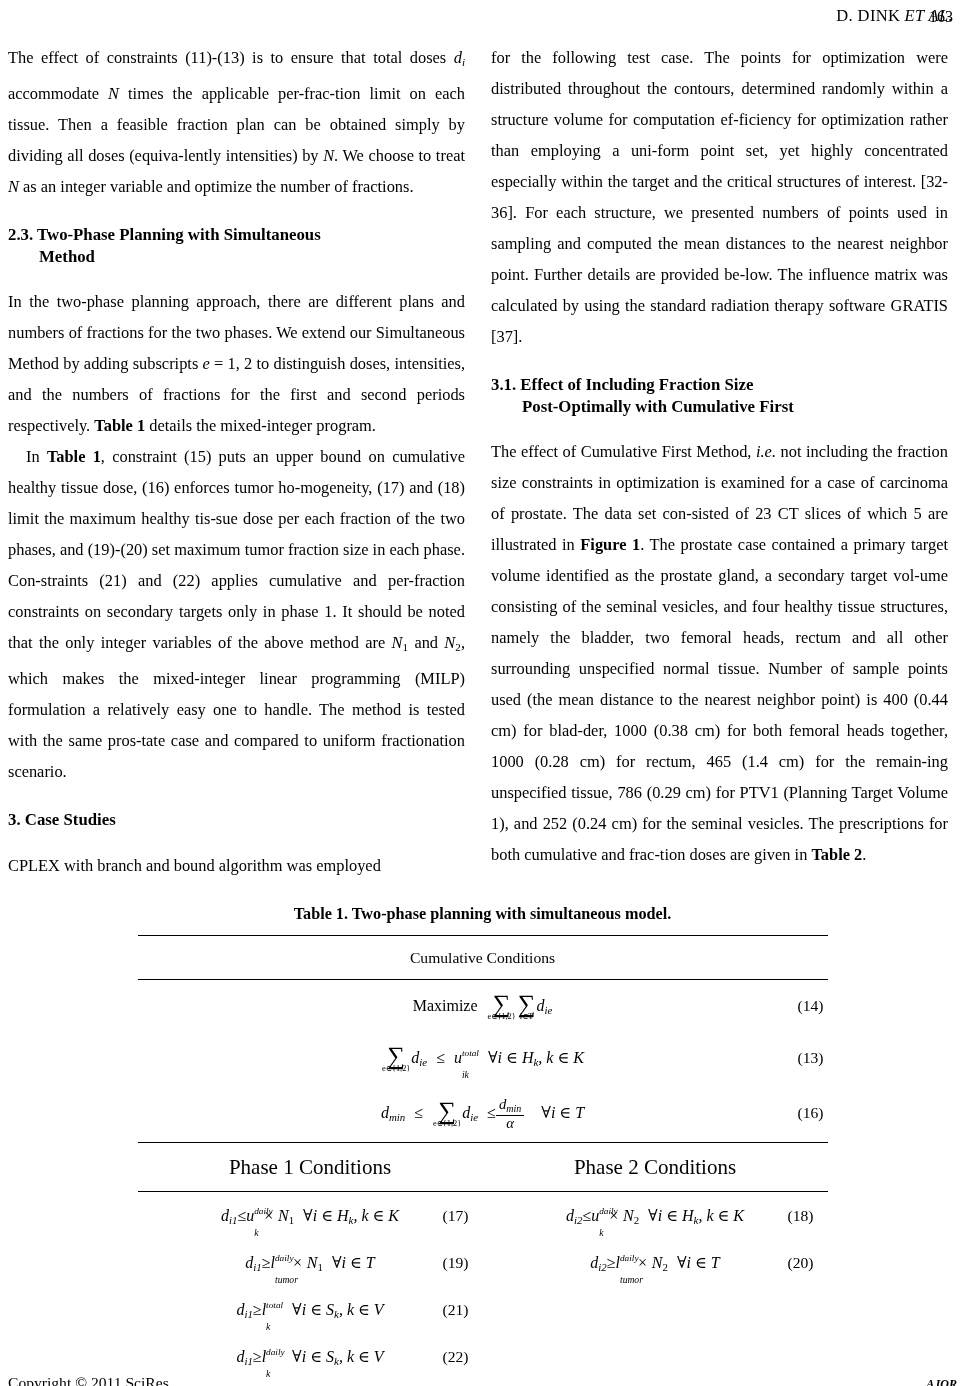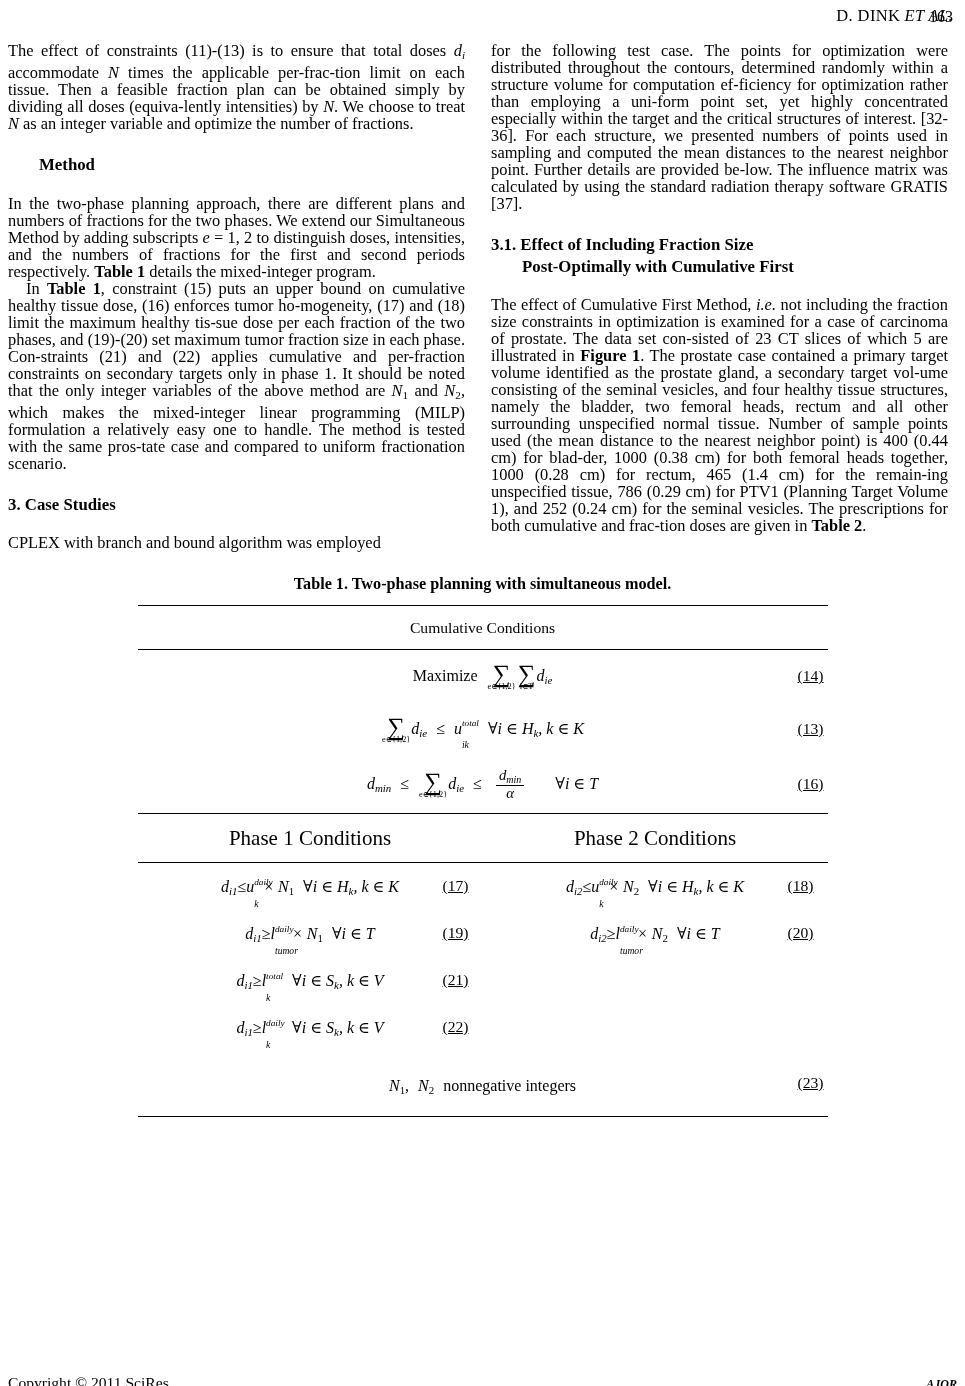--- a/index.html
+++ b/index.html
@@ -54,21 +54,21 @@
     gap: 26px;
     margin-top: 6px;
   }
   .col {
     width: 457px;
     flex: 0 0 457px;
   }
   p.body {
     margin: 0;
     font-size: 16.4px;
-    line-height: 17px;
+    line-height: 31px;
     text-align: justify;
     text-justify: inter-word;
     hyphens: manual;
   }
   p.body.indent { text-indent: 18px; }
   p.gap { margin-top: 19px; }
 
   h2.sec {
     margin: 22px 0 0 0;
     font-size: 16.8px;
@@ -120,21 +120,20 @@
   .eq {
     font-size: 16px;
     text-align: center;
   }
   .eqnum {
     position: absolute;
     right: 4px;
     top: 50%;
     transform: translateY(-50%);
     font-size: 15.6px;
-    text-decoration: underline;
   }
   .phasehead {
     display: flex;
   }
   .phasehead > div {
     flex: 1 1 50%;
     text-align: center;
     font-size: 21px;
     padding: 12px 0 11px 0;
   }
@@ -154,21 +153,21 @@
   }
   .phaserow > .cell.empty { visibility: hidden; }
 
   
   .mfrac {
     display: inline-block;
     vertical-align: middle;
     text-align: center;
     font-size: 0.92em;
     line-height: 1.05;
-    margin: 0 14px;
+    margin: 0 0;
   }
   .mfrac .num { display: block; border-bottom: 1.1px solid #000; padding: 0 3px; }
   .mfrac .den { display: block; padding: 0 3px; }
   .bigsum {
     display: inline-block;
     position: relative;
     vertical-align: middle;
     text-align: center;
     margin: 0 1px;
   }
@@ -231,21 +230,21 @@
     </div>
     <div class="runhead-page">163</div>
   </div>
 
   <div class="columns">
 
     <div class="col">
 
       <p class="body"><span>The effect of constraints (11)-(13) is to ensure that total doses </span><span class="mv">d</span><span class="sub">i</span><span> accommodate </span><span class="mv">N</span><span> times the applicable per-frac-tion limit on each tissue. Then a feasible fraction plan can be obtained simply by dividing all doses (equiva-lently intensities) by </span><span class="mv">N</span><span>. We choose to treat </span><span class="mv">N</span><span> as an integer variable and optimize the number of fractions.</span></p>
 
-      <h2 class="sec"><span class="cont">Method</span></h2>
+      <h2 class="sec"><span>2.3. Two-Phase Planning with Simultaneous</span><span class="cont">Method</span></h2>
 
       <p class="body gap"><span>In the two-phase planning approach, there are different plans and numbers of fractions for the two phases. We extend our Simultaneous Method by adding subscripts </span><span class="mv">e</span><span> = 1, 2 to distinguish doses, intensities, and the numbers of fractions for the first and second periods respectively. </span><span class="b">Table 1</span><span> details the mixed-integer program.</span></p>
 
       <p class="body indent"><span>In </span><span class="b">Table 1</span><span>, constraint (15) puts an upper bound on cumulative healthy tissue dose, (16) enforces tumor ho-mogeneity, (17) and (18) limit the maximum healthy tis-sue dose per each fraction of the two phases, and (19)-(20) set maximum tumor fraction size in each phase. Con-straints (21) and (22) applies cumulative and per-fraction constraints on secondary targets only in phase 1. It should be noted that the only integer variables of the above method are </span><span class="mv">N</span><span class="subn">1</span><span> and </span><span class="mv">N</span><span class="subn">2</span><span>, which makes the mixed-integer linear programming (MILP) formulation a relatively easy one to handle. The method is tested with the same pros-tate case and compared to uniform fractionation scenario.</span></p>
 
       <h2 class="sec single">3. Case Studies</h2>
 
       <p class="body gap">CPLEX with branch and bound algorithm was employed</p>
     </div>
 

